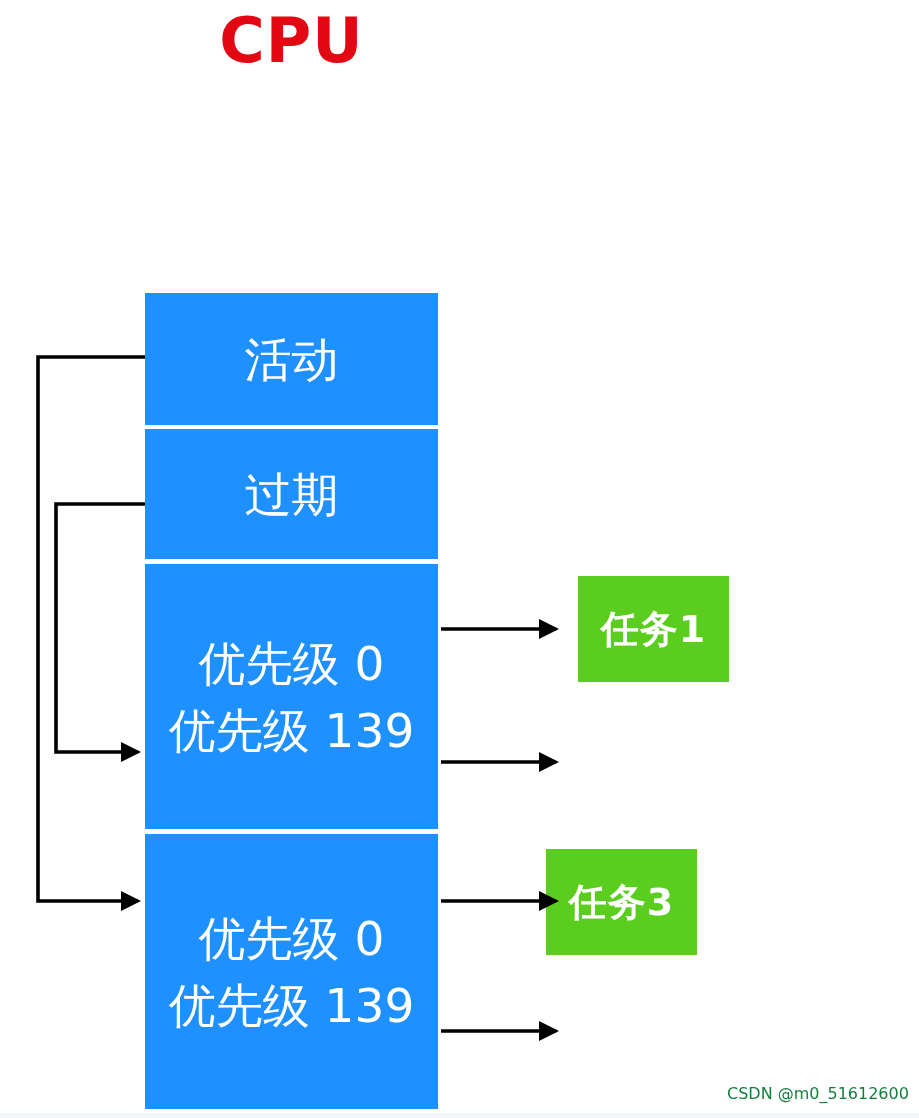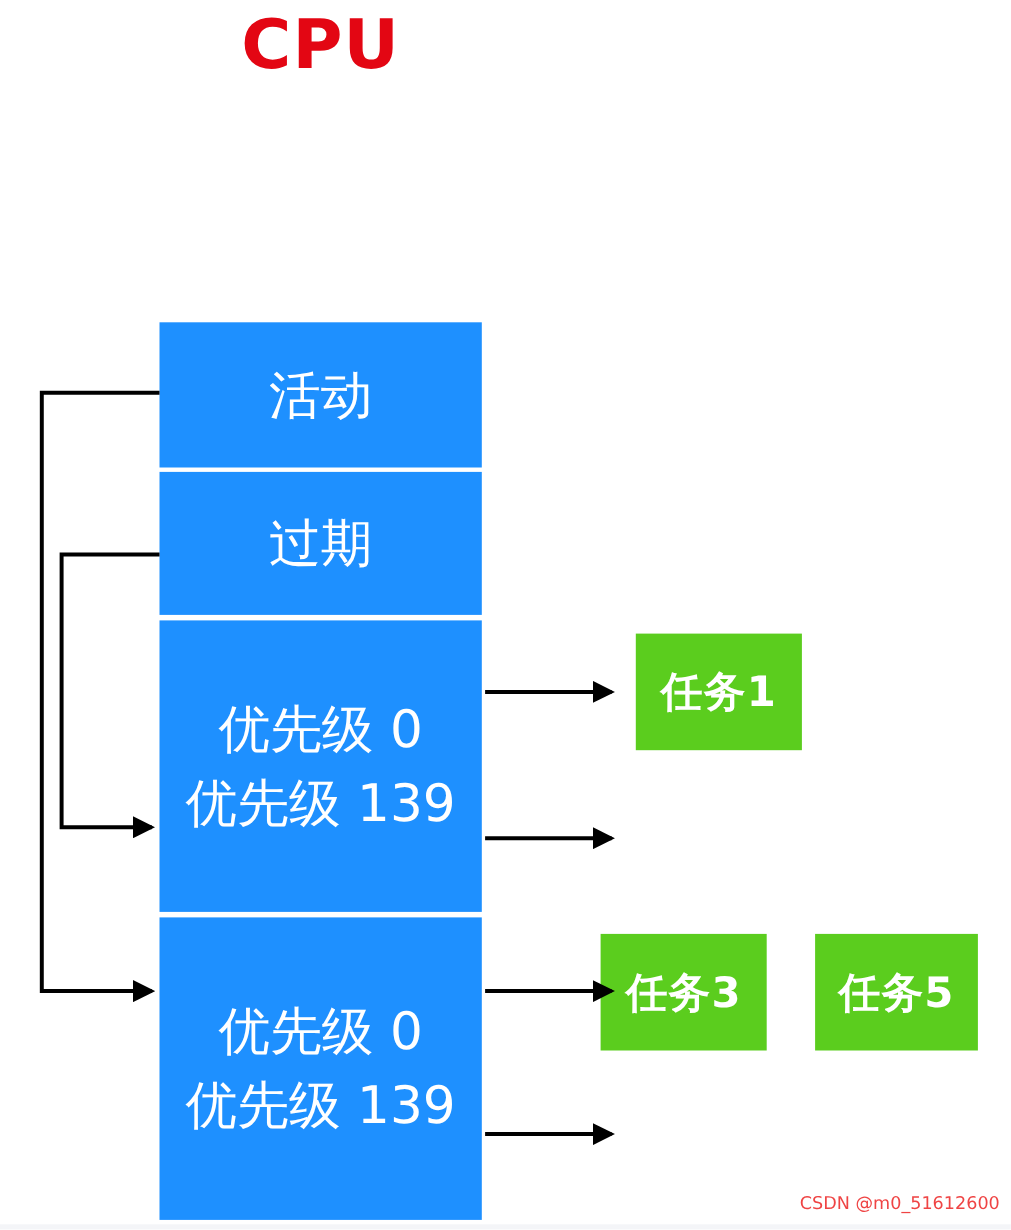--- a/index.html
+++ b/index.html
@@ -70,21 +70,21 @@
     left: 0; top: 0;
     width: 919px;
     height: 1118px;
     pointer-events: none;
   }
   .watermark {
     position: absolute;
     left: 727px;
     top: 1084px;
     font-size: 16px;
-    color: #ef4444;
+    color: #15803d;
     white-space: nowrap;
   }
   .bottom-strip {
     position: absolute;
     left: 0;
     top: 1113px;
     width: 919px;
     height: 5px;
     background: #f4f5f8;
   }
@@ -114,23 +114,20 @@
     <span>优先级 0</span>
     <span>优先级 139</span>
   </div>
 
   <div class="task" id="task-1">
     <span>任务1</span>
   </div>
   <div class="task" id="task-3">
     <span>任务3</span>
   </div>
-  <div class="task" id="task-5">
-    <span>任务5</span>
-  </div>
 
   <svg id="arrow-layer" viewBox="0 0 919 1118" xmlns="http://www.w3.org/2000/svg">
     <defs>
       <marker id="arrowhead" viewBox="0 0 10 10" refX="8.5" refY="5" markerWidth="5.6" markerHeight="5.6" orient="auto-start-reverse">
         <path d="M 0 0 L 10 5 L 0 10 z" fill="#000000"></path>
       </marker>
     </defs>
     <g id="connector-group">
         <polyline points="441,629 556,629" fill="none" stroke="#000000" stroke-width="3.6" marker-end="url(#arrowhead)"></polyline>
         <polyline points="441,762 556,762" fill="none" stroke="#000000" stroke-width="3.6" marker-end="url(#arrowhead)"></polyline>

